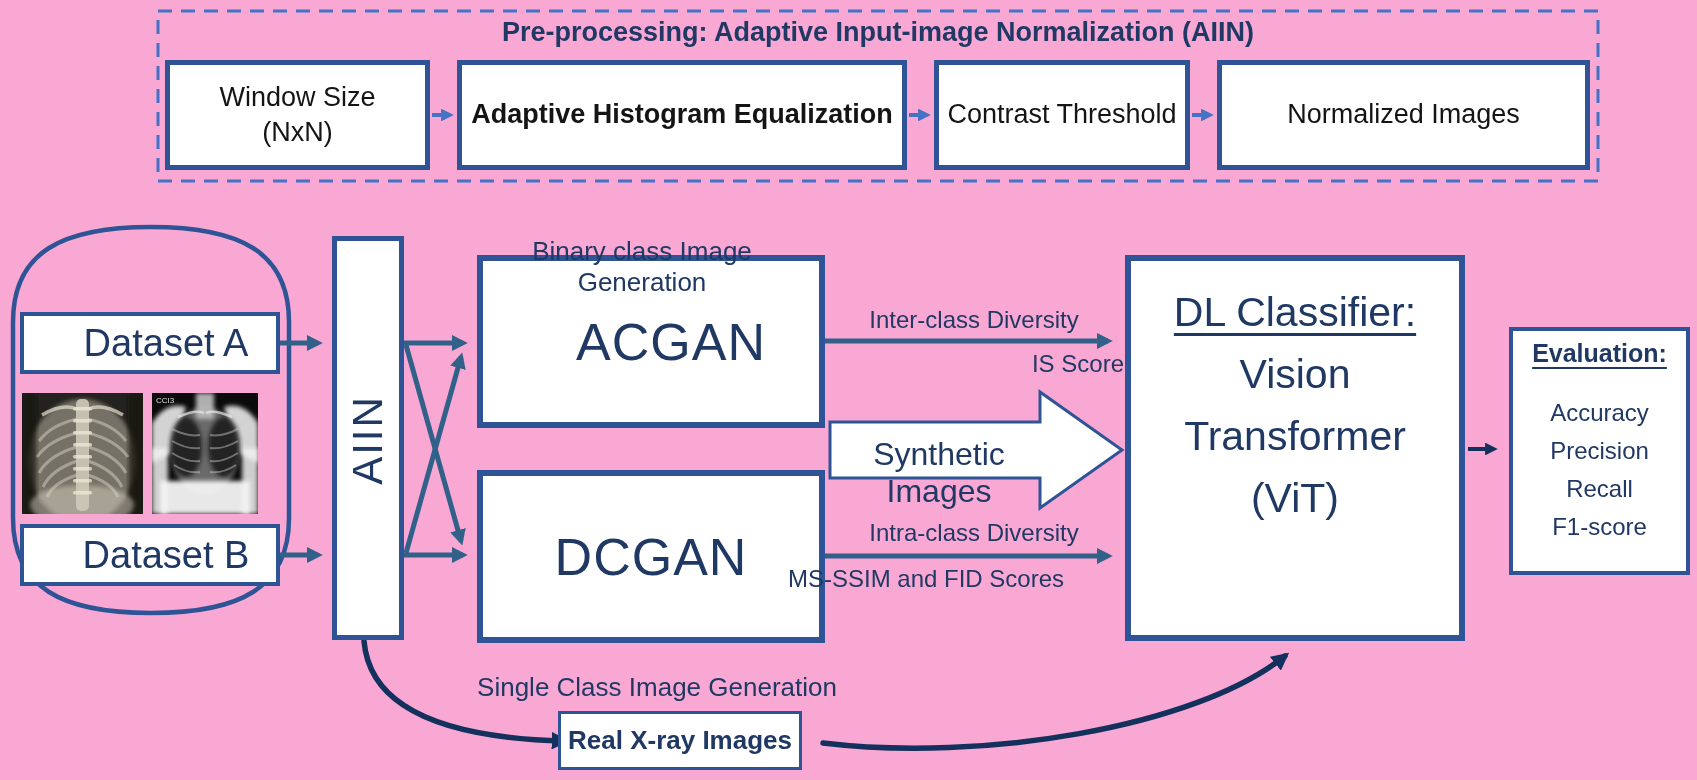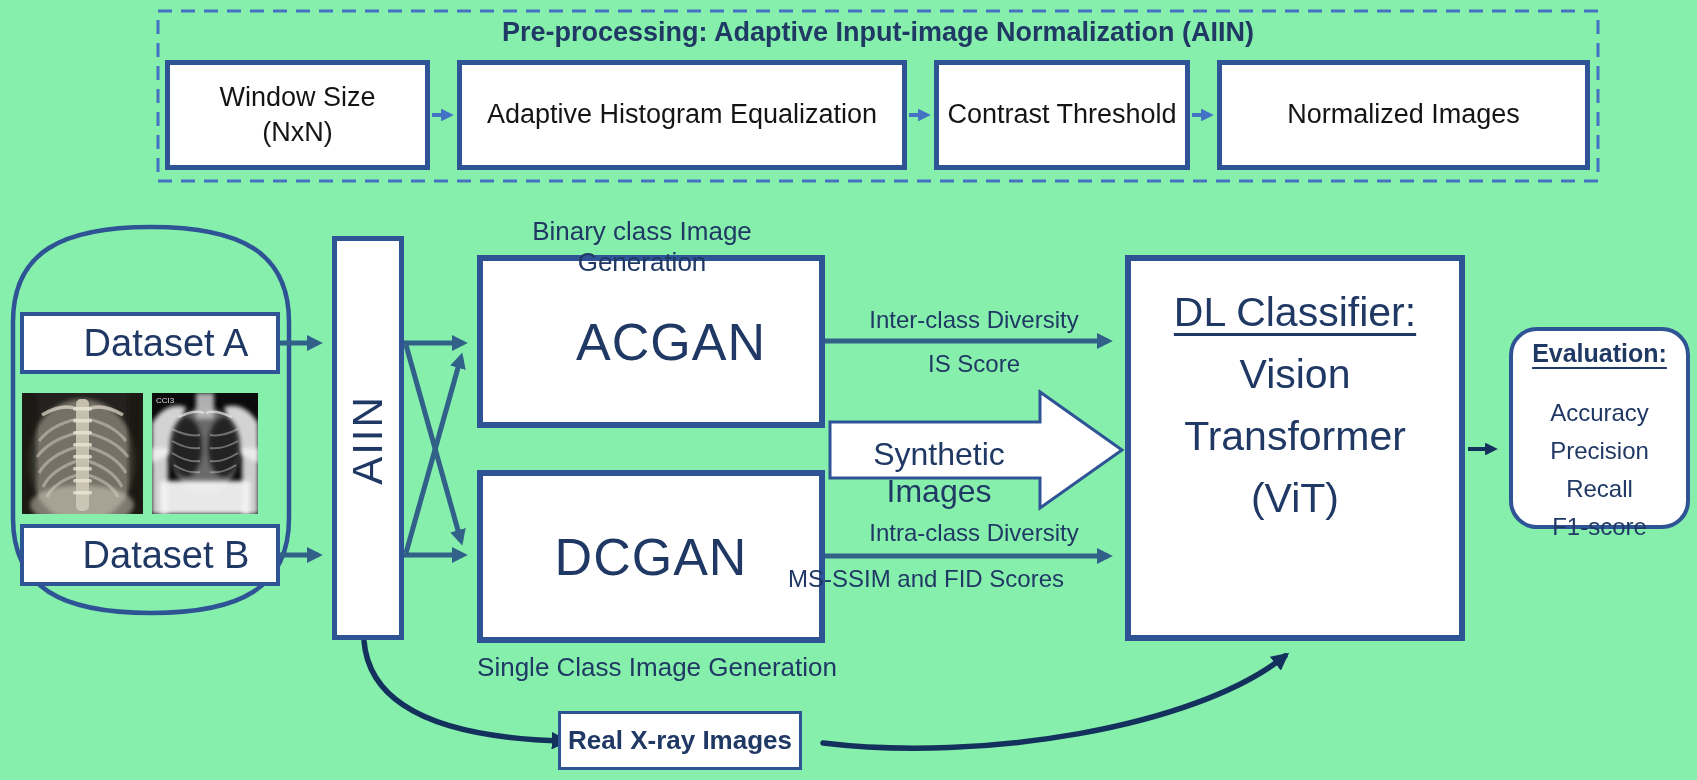--- a/index.html
+++ b/index.html
@@ -1,29 +1,29 @@
 <!DOCTYPE html>
 <html><head>
 <meta charset="utf-8">
 <style>
   html,body{margin:0;padding:0;background:#fff;}
   #canvas{
     position:relative; width:1697px; height:780px; overflow:hidden;
-    background:#86efac; font-family:"Liberation Sans", sans-serif;
+    background:#f9a8d4; font-family:"Liberation Sans", sans-serif;
   }
   #wires{position:absolute;left:0;top:0;z-index:1;}
   .box{
     position:absolute; background:#fff; border:5px solid #2F5496; box-sizing:border-box;
     display:flex; align-items:center; justify-content:center; text-align:center;
     color:#1F3864; z-index:2;
   }
   .prebox{border-width:5px;color:#141414;font-size:27px;line-height:1.3;}
   .lbl{position:absolute; color:#1F3864; text-align:center; z-index:3;}
   .title{font-weight:bold; font-size:27px;}
-  .caption{font-size:26px;}
+  .caption{font-size:26px;margin-top:20px;}
   .flowlbl{font-size:24px;}
   .dataset{font-size:38px; border-width:4px;padding-left:32px;}
   .ganbox{font-size:52px; border-width:6px; letter-spacing:1px;}
   .dlbox{border-width:6px;}
   .dltext{font-size:41px; line-height:62px; font-weight:normal;}
   .dltext .u{text-decoration:underline; text-underline-offset:7px; text-decoration-thickness:3px;}
   .evalbox{border-width:4px; align-items:flex-start;}
   .evaltitle{font-size:25px; font-weight:bold; text-decoration:underline; text-underline-offset:5px;}
   .evalmetrics{font-size:24px; line-height:38px; margin-top:26px;}
   .realbox{border-width:3px; font-size:26px;}
@@ -78,21 +78,21 @@
   </svg>
 
   <div class="lbl title" style="left:158px;top:17px;width:1440px;">Pre-processing: Adaptive Input-image Normalization (AIIN)</div>
 
   <div class="box prebox" style="left:165px;top:60px;width:265px;height:110px;">
     <div>
       <div>Window Size</div>
       <div>(NxN)</div>
     </div>
   </div>
-  <div class="box prebox" style="left:457px;top:60px;width:450px;height:110px;">Adaptive Histogram Equalization</div>
+  <div class="box prebox" style="left:457px;top:60px;width:450px;height:110px;font-weight:bold;">Adaptive Histogram Equalization</div>
   <div class="box prebox" style="left:934px;top:60px;width:256px;height:110px;">Contrast Threshold</div>
   <div class="box prebox" style="left:1217px;top:60px;width:373px;height:110px;">Normalized Images</div>
 
   <div class="box dataset" style="left:20px;top:312px;width:260px;height:62px;">Dataset A</div>
   <div class="box dataset" style="left:20px;top:524px;width:260px;height:62px;">Dataset B</div>
 
   <div class="xray" style="left:22px;top:393px;">
     <svg width="121" height="121" viewBox="0 0 121 121">
       <defs>
           <filter id="blurL" x="-20%" y="-20%" width="140%" height="140%">
@@ -167,36 +167,36 @@
 
   <div class="box aiinbox" style="left:332px;top:236px;width:72px;height:404px;"></div>
   <div class="lbl aiintext" style="left:268px;top:415px;width:200px;height:50px;">AIIN</div>
 
   <div class="lbl caption" style="left:467px;top:216px;width:350px;">Binary class Image Generation</div>
   <div class="box ganbox" style="left:477px;top:255px;width:348px;height:173px;padding-left:40px;">ACGAN</div>
   <div class="box ganbox" style="left:477px;top:470px;width:348px;height:173px;">DCGAN</div>
   <div class="lbl caption" style="left:477px;top:652px;width:360px;">Single Class Image Generation</div>
 
   <div class="lbl flowlbl" style="left:824px;top:306px;width:300px;">Inter-class Diversity</div>
-  <div class="lbl flowlbl" style="left:824px;top:350px;width:300px;">IS Score</div>
+  <div class="lbl flowlbl" style="left:824px;top:350px;width:300px;text-align:right;">IS Score</div>
 
   <div class="lbl synth" style="left:833px;top:436px;width:212px;">Synthetic Images</div>
 
   <div class="lbl flowlbl" style="left:824px;top:519px;width:300px;">Intra-class Diversity</div>
   <div class="lbl flowlbl" style="left:776px;top:565px;width:300px;">MS-SSIM and FID Scores</div>
 
   <div class="box dlbox" style="left:1125px;top:255px;width:340px;height:386px;"></div>
   <div class="lbl dltext" style="left:1125px;top:281px;width:340px;">
     <div class="u">DL Classifier:</div>
     <div>Vision</div>
     <div>Transformer</div>
     <div>(ViT)</div>
   </div>
 
-  <div class="box evalbox" style="left:1509px;top:327px;width:181px;height:202px;border-radius:28px;">
+  <div class="box evalbox" style="left:1509px;top:327px;width:181px;height:248px;">
     <div style="padding-top:8px;">
       <div class="evaltitle">Evaluation:</div>
       <div class="evalmetrics">
         <div>Accuracy</div>
         <div>Precision</div>
         <div>Recall</div>
         <div>F1-score</div>
       </div>
     </div>
   </div>

